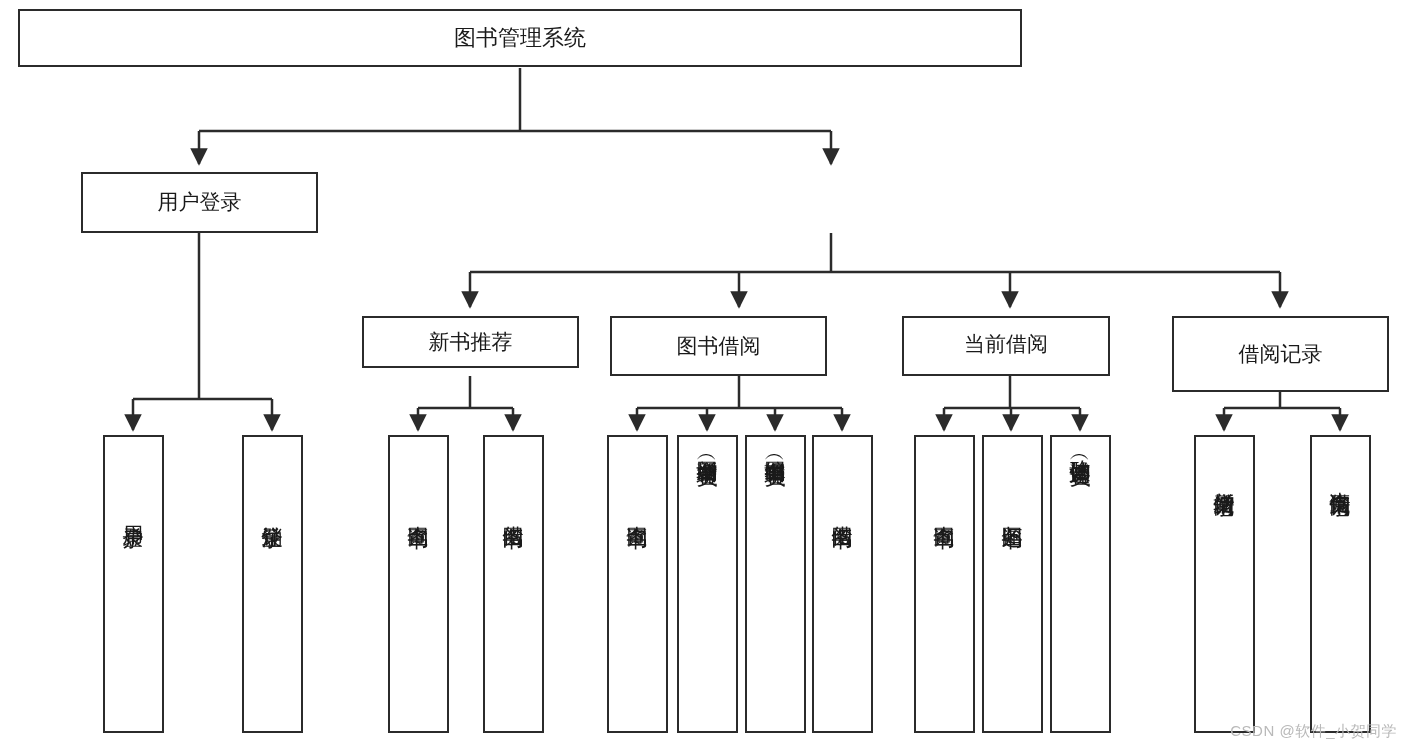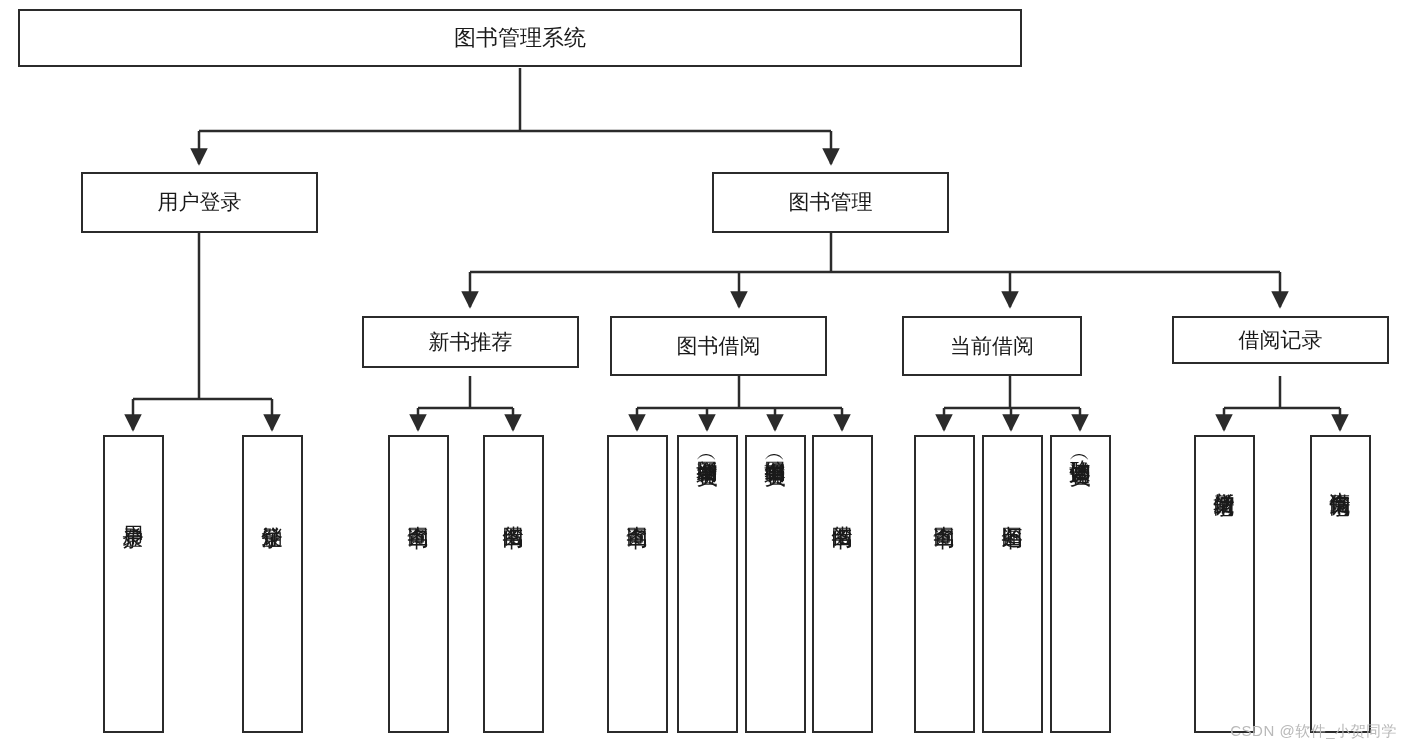--- a/index.html
+++ b/index.html
@@ -121,34 +121,31 @@
     </g>
   </svg>
 
   <div class="node root horiz" style="left:18px; top:9px; width:1004px; height:58px;">
     <span class="label">图书管理系统</span>
   </div>
 
   <div class="node horiz" style="left:81px; top:172px; width:237px; height:61px;">
     <span class="label">用户登录</span>
   </div>
-  <div class="node horiz" style="left:712px; top:172px; width:237px; height:61px;">
-    <span class="label">图书管理</span>
-  </div>
 
   <div class="node horiz" style="left:362px; top:316px; width:217px; height:52px;">
     <span class="label">新书推荐</span>
   </div>
   <div class="node horiz" style="left:610px; top:316px; width:217px; height:60px;">
     <span class="label">图书借阅</span>
   </div>
-  <div class="node horiz" style="left:902px; top:316px; width:180px; height:60px;">
+  <div class="node horiz" style="left:902px; top:316px; width:208px; height:60px;font-family:Liberation Mono, monospace;">
     <span class="label">当前借阅</span>
   </div>
-  <div class="node horiz" style="left:1172px; top:316px; width:217px; height:48px;">
+  <div class="node horiz" style="left:1172px; top:316px; width:217px; height:76px;">
     <span class="label">借阅记录</span>
   </div>
 
   <div class="node leaf" style="left:103px; top:435px; width:61px; height:298px; padding-top:72px;">
     <span class="label">用户登录</span>
   </div>
   <div class="node leaf" style="left:242px; top:435px; width:61px; height:298px; padding-top:72px;">
     <span class="label">注销登录</span>
   </div>
 

